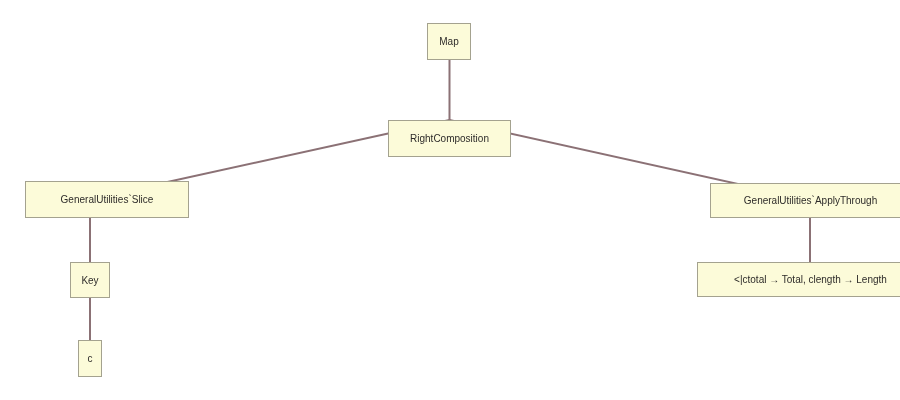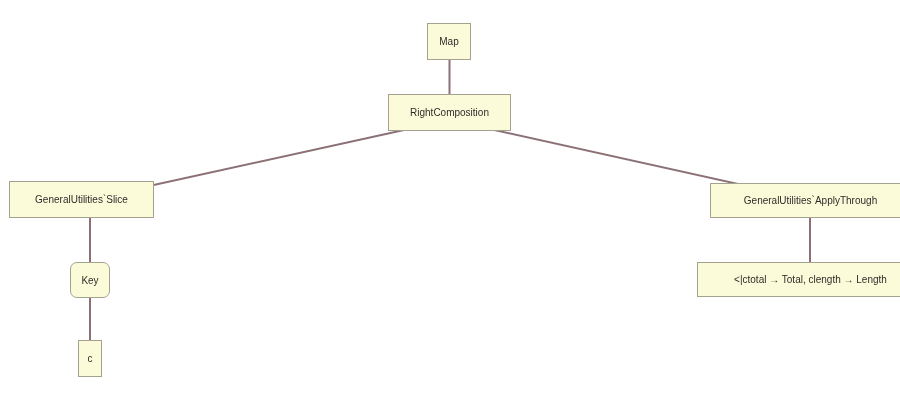--- a/index.html
+++ b/index.html
@@ -32,23 +32,23 @@
     background: var(--node-fill, #FCFBD9);
     border: 1.5px solid var(--node-border, #A4A28F);
     display: flex;
     align-items: center;
     justify-content: center;
     font-size: 10px;
     color: var(--text, #2E2C2A);
     white-space: nowrap;
   }
   .node-map        { left: 427px; top: 23px;  width: 44px;  height: 37px; }
-  .node-rightcomp  { left: 388px; top: 94px; width: 123px; height: 37px; }
-  .node-slice      { left: 9px;  top: 181px; width: 145px; height: 37px; }
-  .node-key        { left: 70px;  top: 262px; width: 40px;  height: 36px; border-radius: 7px; }
+  .node-rightcomp  { left: 388px; top: 120px; width: 123px; height: 37px; }
+  .node-slice      { left: 25px;  top: 181px; width: 164px; height: 37px; }
+  .node-key        { left: 70px;  top: 262px; width: 40px;  height: 36px; }
   .node-c          { left: 78px;  top: 340px; width: 24px;  height: 37px; }
   .node-applythrough { left: 710px; top: 183px; width: 201px; height: 35px; }
   .node-assoc        { left: 697px; top: 262px; width: 227px; height: 35px; }
 </style>
 </head>
 <body>
 
 <div id="canvas" style="--node-fill: #FCFBD9; --node-border: #A4A28F; --edge: #8B7175; --text: #2E2C2A; --background: #FFFFFF;">
 
   <svg id="edge-layer" viewBox="0 0 900 400" xmlns="http://www.w3.org/2000/svg">

